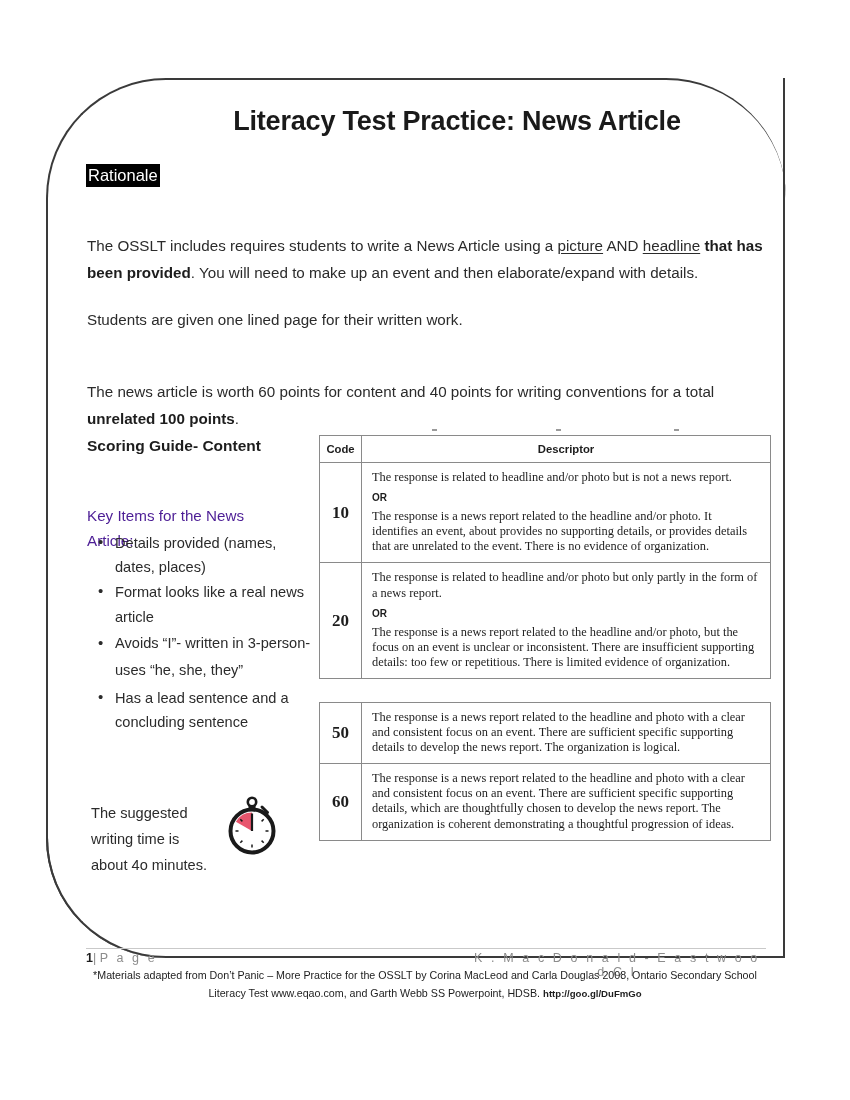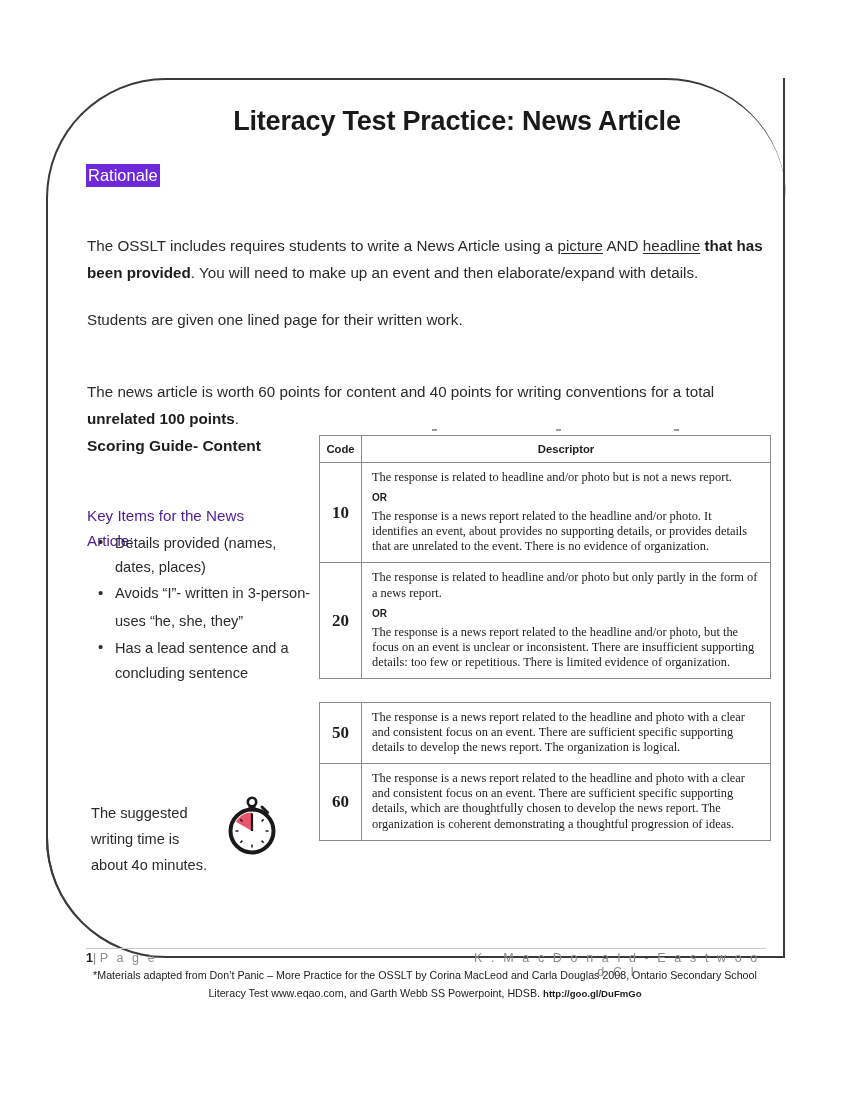--- a/index.html
+++ b/index.html
@@ -78,21 +78,21 @@
     font-weight: bold;
     letter-spacing: -0.2px;
     color: #1a1a1a;
     padding-left: 32px;
   }
 
   #rationale-tag {
     position: absolute;
     left: 86px;
     top: 164px;
-    background: #6d28d9;
+    background: #000000;
     color: #ffffff;
     font-size: 16.5px;
     line-height: 22px;
     padding: 0 2px;
     height: 23px;
   }
 
   .para {
     position: absolute;
     font-size: 15.2px;
@@ -304,20 +304,21 @@
   <div class="para" id="para-2"><span>Students are given one lined page for their written work.</span></div>
 
   <div class="para" id="para-3"><span>The news article is worth 60 points for content and 40 points for writing conventions for a total </span><b>unrelated 100 points</b><span>.</span></div>
 
   <div id="scoring-heading">Scoring Guide- Content</div>
 
   <div id="key-items-heading">Key Items for the News Article:</div>
 
   <ul id="key-items-list">
     <li>Details provided (names, dates, places)</li>
+    <li>Format looks like a real news article</li>
     <li class="spaced">Avoids “I”- written in 3-person- uses “he, she, they”</li>
     <li>Has a lead sentence and a concluding sentence</li>
   </ul>
 
   <div id="suggested-time">The suggested writing time is about 4o minutes.</div>
 
   <svg id="stopwatch" viewBox="0 0 56 60">
     <circle cx="28" cy="35" r="21.5" fill="#ffffff" stroke="#1a1a1a" stroke-width="4"></circle>
     <path d="M28 35 L28 16.5 A18.5 18.5 0 0 0 11.9 25.8 Z" fill="#e8556d"></path>
     <rect x="24.5" y="7.5" width="7" height="6" fill="#1a1a1a"></rect>

